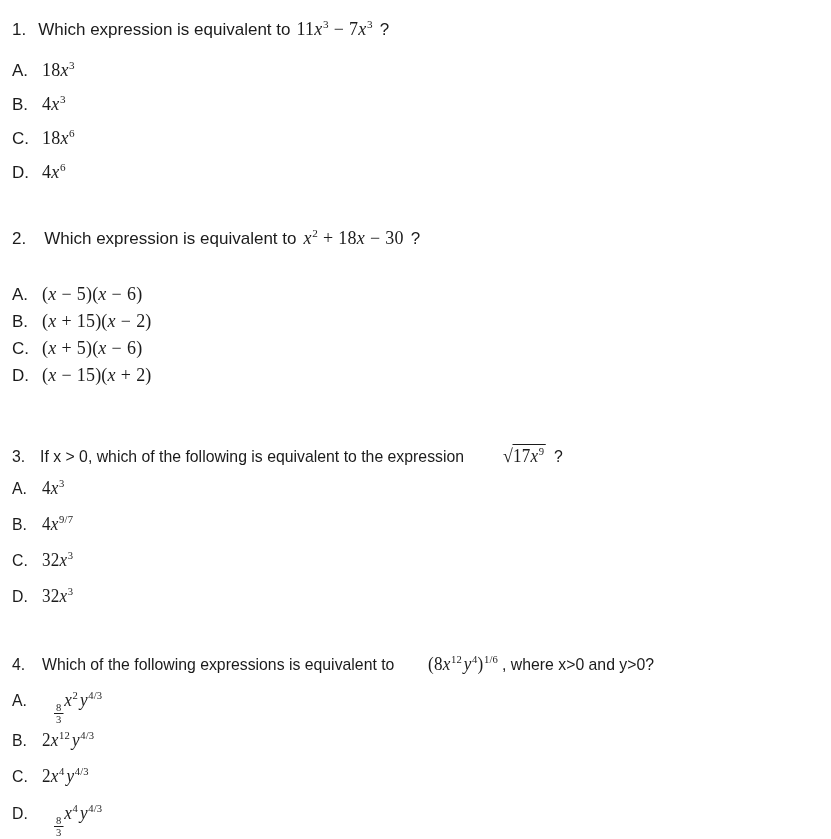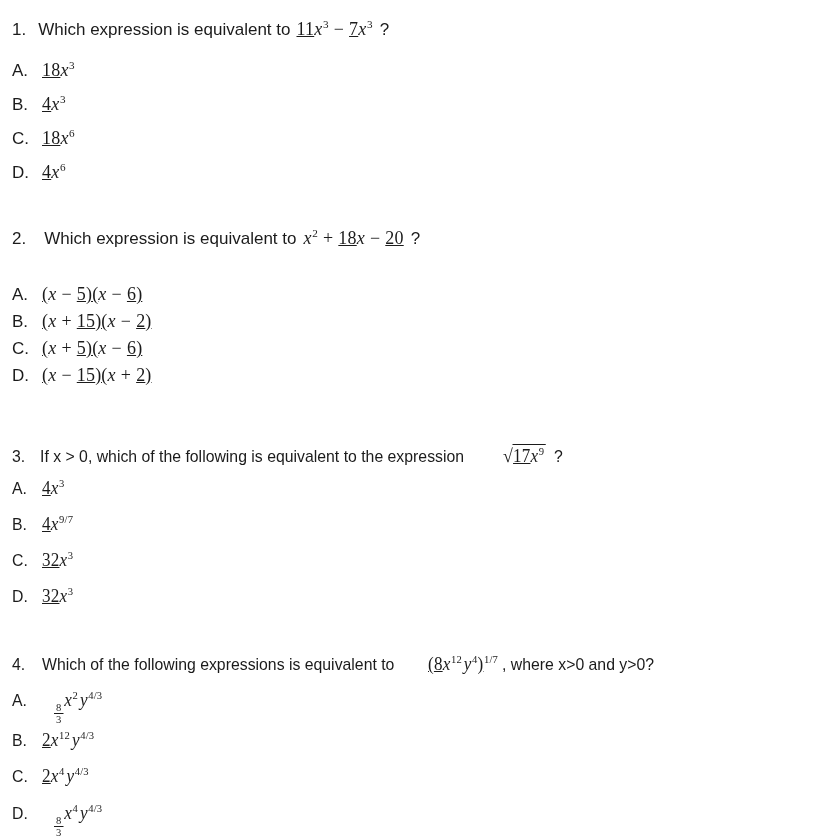--- a/index.html
+++ b/index.html
@@ -42,21 +42,21 @@
   }
 
   
   .math {
     font-family: "Liberation Serif", "DejaVu Serif", serif;
     font-size: 18px;
     color: #1b1b1b;
     letter-spacing: 0.2px;
   }
   .math .v { font-style: italic; }
-  .math .n { font-style: normal; text-decoration: underline; }
+  .math .n { font-style: normal; }
   .math sup {
     font-size: 0.62em;
     vertical-align: super;
     line-height: 0;
     font-style: normal;
     margin-left: 0.5px;
   }
   .op { padding: 0 5px; font-style: normal; }
 
   
@@ -116,21 +116,21 @@
   </div>
 
   <div class="row" style="left:12px; top:162px;">
     <span class="lbl opt-label">D.</span>
     <span class="math"><span class="n">4</span><span class="v">x</span><sup>6</sup></span>
   </div>
 
   <div class="row" style="left:12px; top:228px;">
     <span class="stem-num">2.</span>
     <span class="prose" style="margin-left:18px;">Which expression is equivalent to</span>
-    <span class="math" style="margin-left:7px;"><span class="v">x</span><sup>2</sup><span class="op">+</span><span class="n">18</span><span class="v">x</span><span class="op">−</span><span class="n">20</span></span>
+    <span class="math" style="margin-left:7px;"><span class="v">x</span><sup>2</sup><span class="op">+</span><span class="n">18</span><span class="v">x</span><span class="op">−</span><span class="n">30</span></span>
     <span class="prose" style="margin-left:7px;">?</span>
   </div>
 
   <div class="row" style="left:12px; top:284px;">
     <span class="lbl opt-label">A.</span>
     <span class="math"><span class="n">(</span><span class="v">x</span><span class="op">−</span><span class="n">5</span><span class="n">)(</span><span class="v">x</span><span class="op">−</span><span class="n">6</span><span class="n">)</span></span>
   </div>
 
   <div class="row" style="left:12px; top:311px;">
     <span class="lbl opt-label">B.</span>
@@ -172,21 +172,21 @@
   </div>
 
   <div class="row cond" style="left:12px; top:586px;">
     <span class="lbl opt-label">D.</span>
     <span class="math"><span class="n">32</span><span class="v">x</span><sup>3</sup></span>
   </div>
 
   <div class="row cond" style="left:12px; top:654px;">
     <span class="stem-num">4.</span>
     <span class="prose" style="margin-left:16px;">Which of the following expressions is equivalent to</span>
-    <span class="math" style="margin-left:7px;"><span class="n">(</span><span class="n">8</span><span class="v">x</span><sup>12</sup><span class="v" style="margin-left:2px;">y</span><sup>4</sup><span class="n">)</span><sup>1/7</sup></span>
+    <span class="math" style="margin-left:7px;"><span class="n">(</span><span class="n">8</span><span class="v">x</span><sup>12</sup><span class="v" style="margin-left:2px;">y</span><sup>4</sup><span class="n">)</span><sup>1/6</sup></span>
     <span class="prose">, where x&gt;0 and y&gt;0?</span>
   </div>
 
   <div class="row cond" style="left:12px; top:690px;">
     <span class="lbl opt-label">A.</span>
     <span class="math" style="margin-left:12px;"><span class="frac">
           <span class="num">8</span>
           <span class="den">3</span>
         </span><span class="v">x</span><sup>2</sup><span class="v" style="margin-left:2px;">y</span><sup>4/3</sup></span>
   </div>

